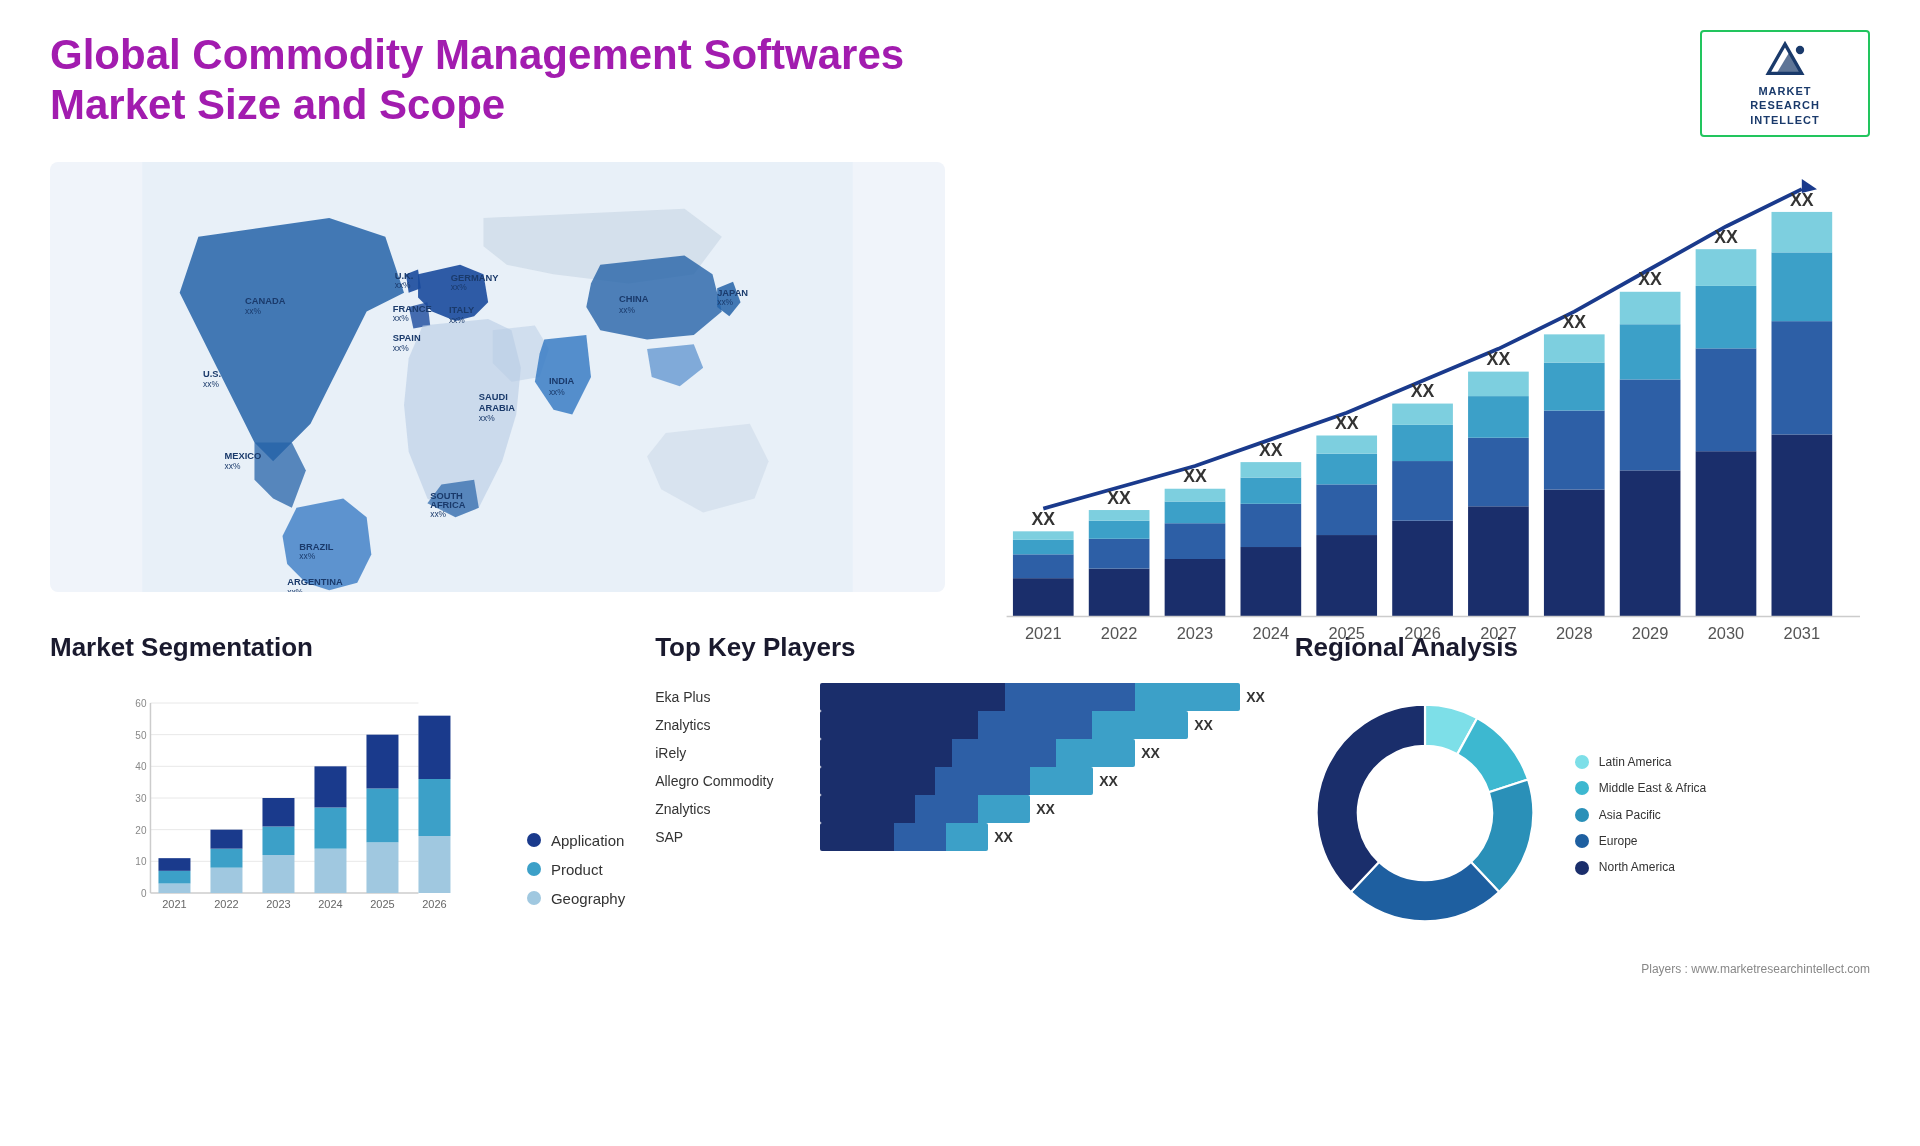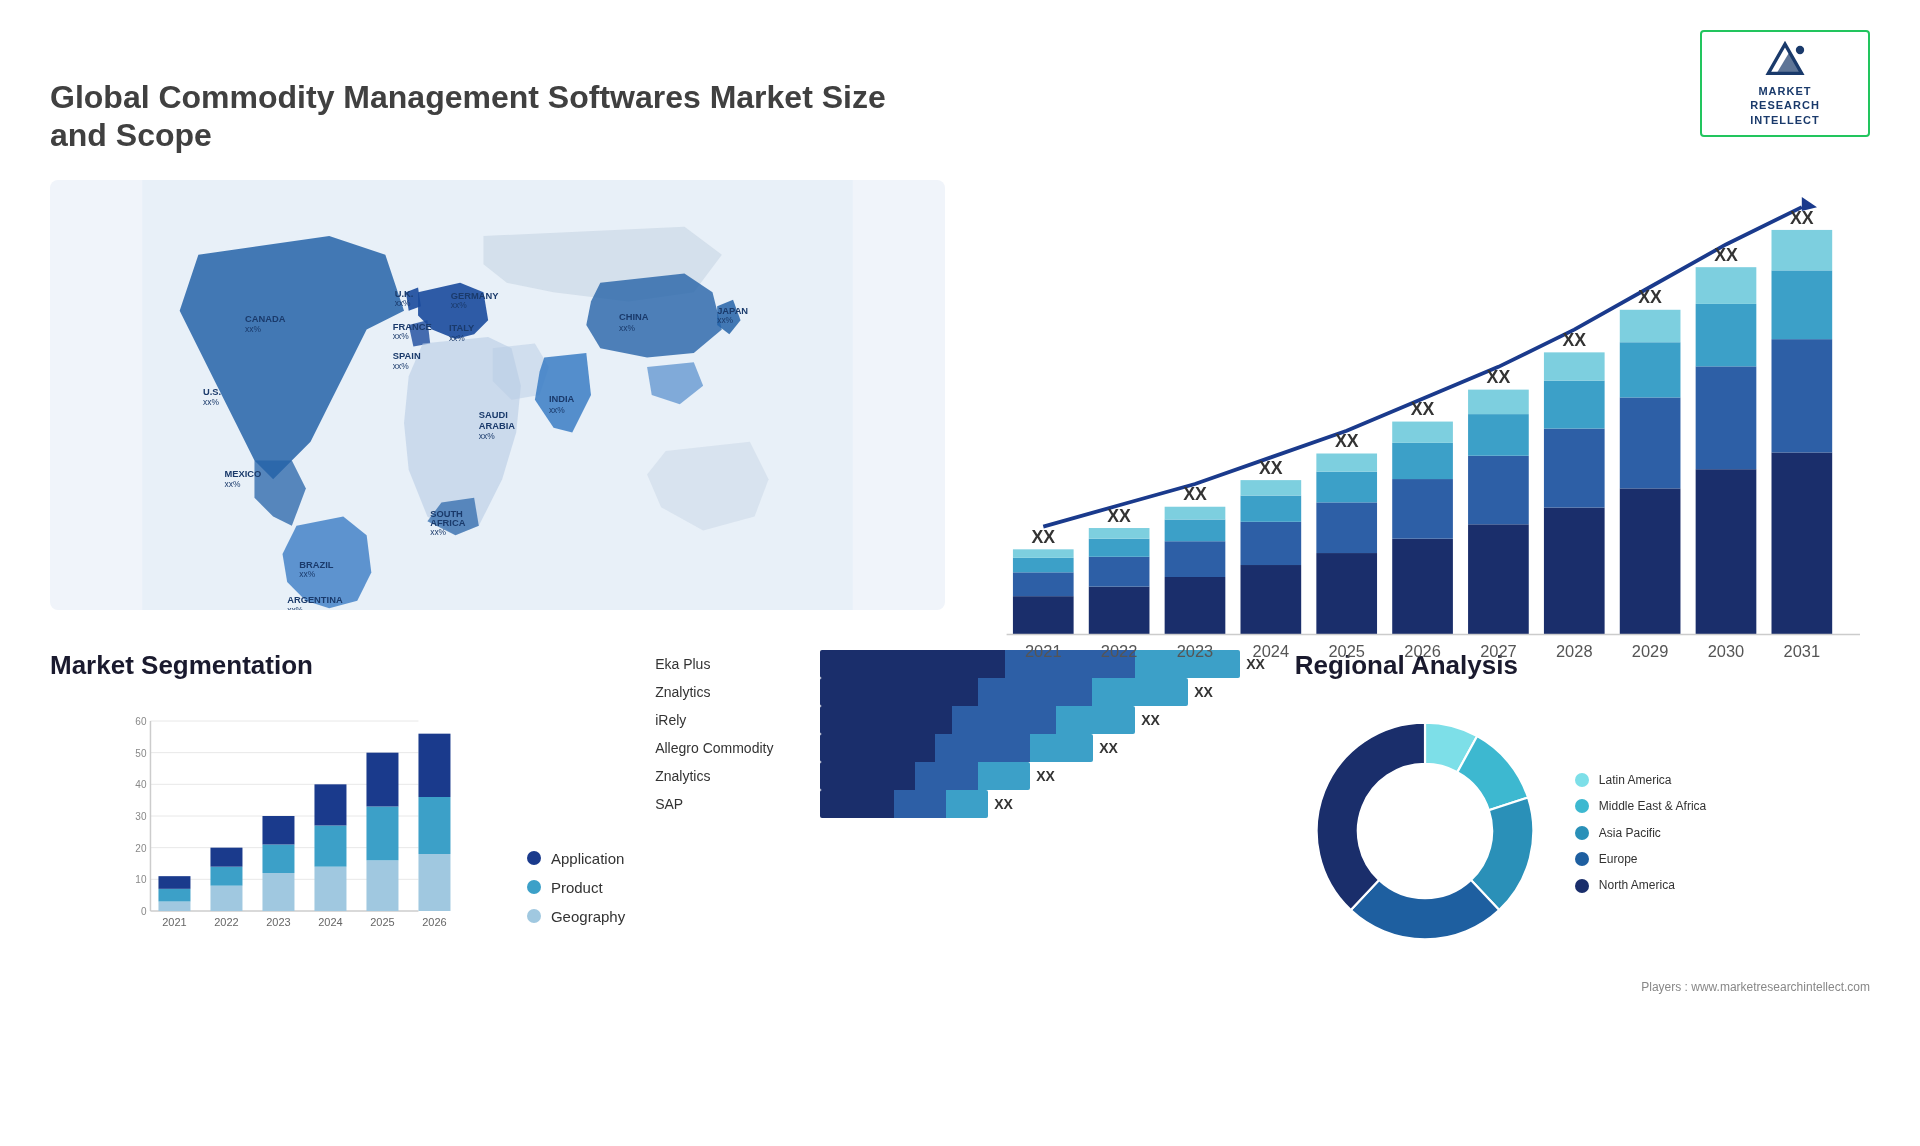--- a/index.html
+++ b/index.html
@@ -13,26 +13,25 @@
     }
 
     
     .header {
       display: flex;
       justify-content: space-between;
       align-items: flex-start;
       margin-bottom: 25px;
     }
     .main-title {
-      font-size: 32px;
+      font-size: 42px;
       font-weight: 700;
-      color: #404040;
+      color: #a21caf;
       max-width: 900px;
       line-height: 1.2;
-      margin-top: 48px;
     }
     .logo-box {
       display: flex;
       flex-direction: column;
       align-items: center;
       border: 2px solid #22c55e;
       padding: 8px 14px;
       border-radius: 4px;
       min-width: 170px;
     }
@@ -442,20 +441,21 @@
         </div>
         <div class="legend-item">
           <div class="legend-dot" style="background:#a0c8e0;"></div>
           <span class="legend-label">Geography</span>
         </div>
       </div>
     </div>
   </div>
 
   <div class="players-section">
+    <div class="section-title">Top Key Players</div>
     <div id="playersContainer">
         <div class="player-row">
           <div class="player-name">Eka Plus</div>
           <div class="player-bar-container">
             <div class="player-bar" style="width: 420px; min-width: 60px;">
               <div class="player-bar-seg" style="width: 44%; background: rgb(26, 46, 107);"></div>
               <div class="player-bar-seg" style="width: 31%; background: rgb(45, 95, 166);"></div>
               <div class="player-bar-seg" style="width: 25%; background: rgb(60, 160, 200);"></div>
             </div>
             <div class="player-value">XX</div>

